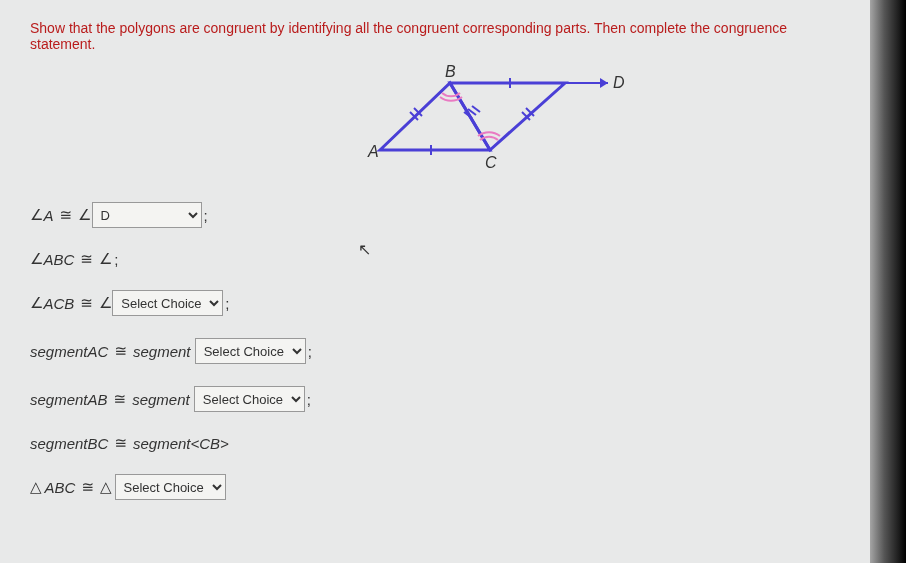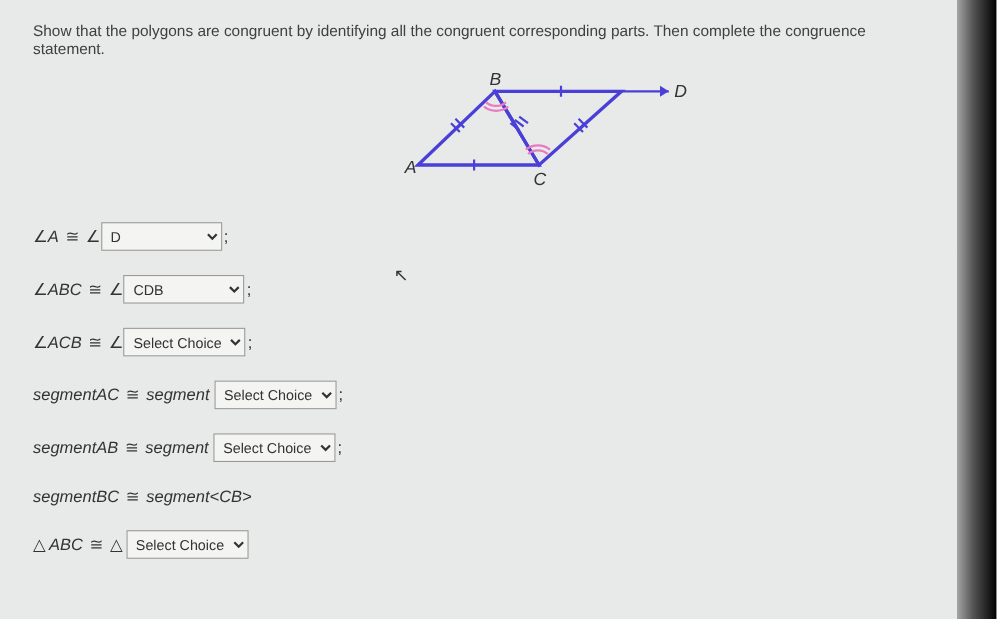--- a/index.html
+++ b/index.html
@@ -13,21 +13,21 @@
     }
     .page {
       background: #e8e9e9;
       width: 870px;
       height: 563px;
       padding: 20px 30px;
       position: relative;
     }
     .question-text {
       font-size: 14px;
-      color: #404040;
+      color: #b91c1c;
       margin-bottom: 30px;
     }
     .diagram {
       position: absolute;
       left: 360px;
       top: 65px;
       width: 280px;
       height: 110px;
     }
     .answers {
@@ -121,21 +121,20 @@
       <span class="angle-sym"></span>
       <select><option>D</option></select>
       <span class="semi">;</span>
     </div>
 
     <div class="row">
       <span class="angle-sym"></span>
         <span>ABC</span>
       <span class="cong">≅</span>
       <span class="angle-sym"></span>
-      <select><option>CDB</option></select>
       <span class="semi">;</span>
     </div>
 
     <div class="row">
       <span class="angle-sym"></span>
         <span>ACB</span>
       <span class="cong">≅</span>
       <span class="angle-sym"></span>
       <select><option>Select Choice</option></select>
       <span class="semi">;</span>

